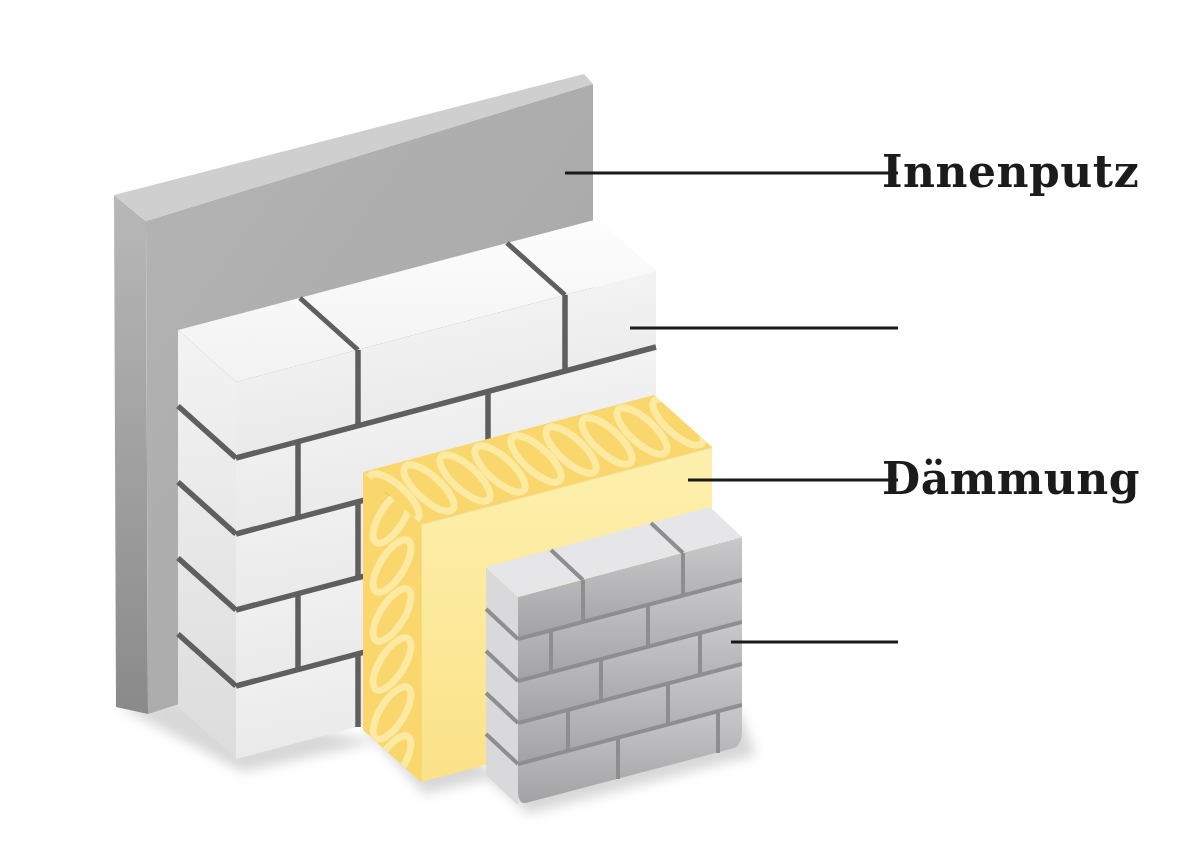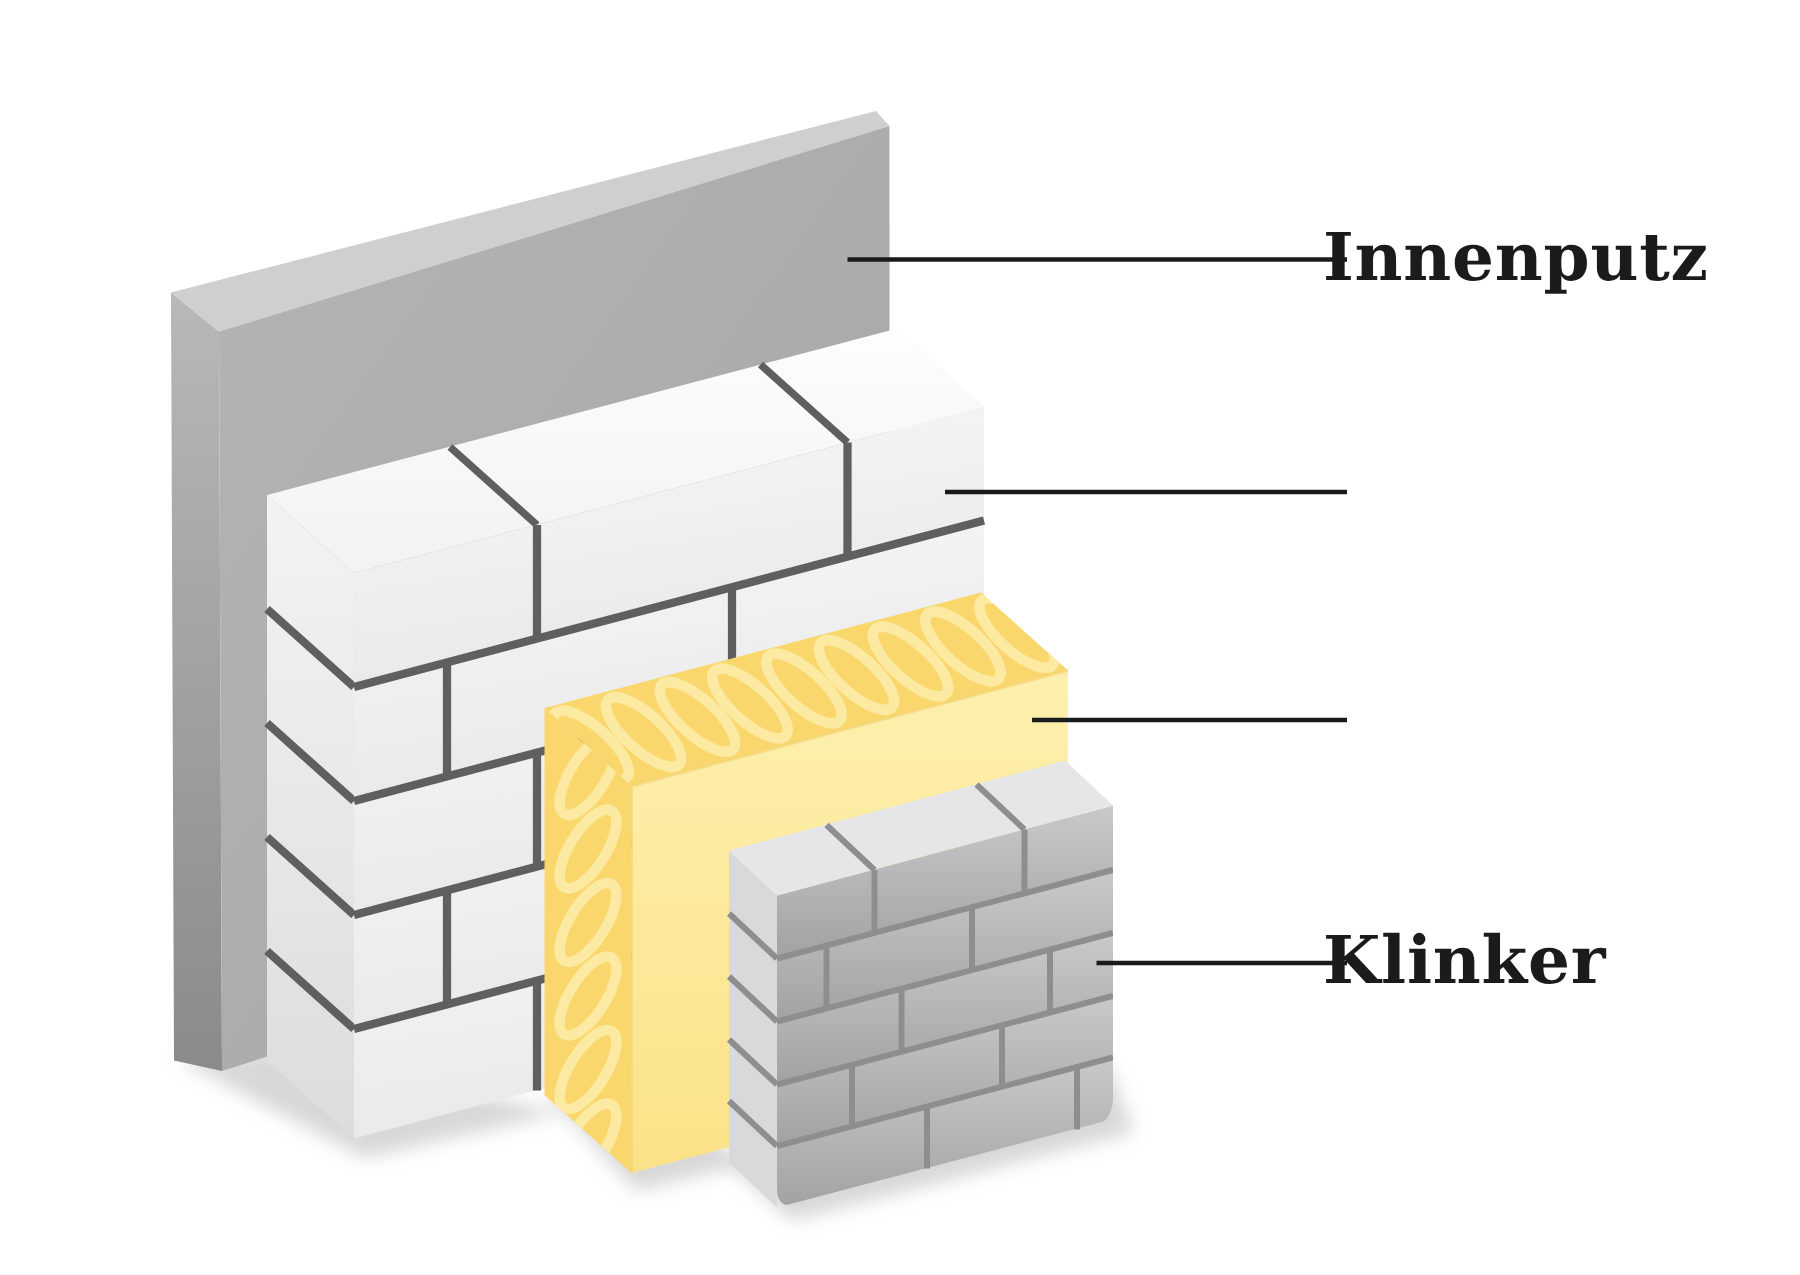--- a/index.html
+++ b/index.html
@@ -143,14 +143,14 @@
 
   <g>
     <line class="leader" x1="537" y1="161" x2="870" y2="161"></line>
     <line class="leader" x1="602" y1="316" x2="870" y2="316"></line>
     <line class="leader" x1="660" y1="468" x2="870" y2="468"></line>
     <line class="leader" x1="703" y1="630" x2="870" y2="630"></line>
   </g>
 </svg>
 
 <div class="label lab-1">Innenputz</div>
-<div class="label lab-4">Klinker</div>
+<div class="label lab-3">Dämmung</div>
 </div>
 
 </body></html>

